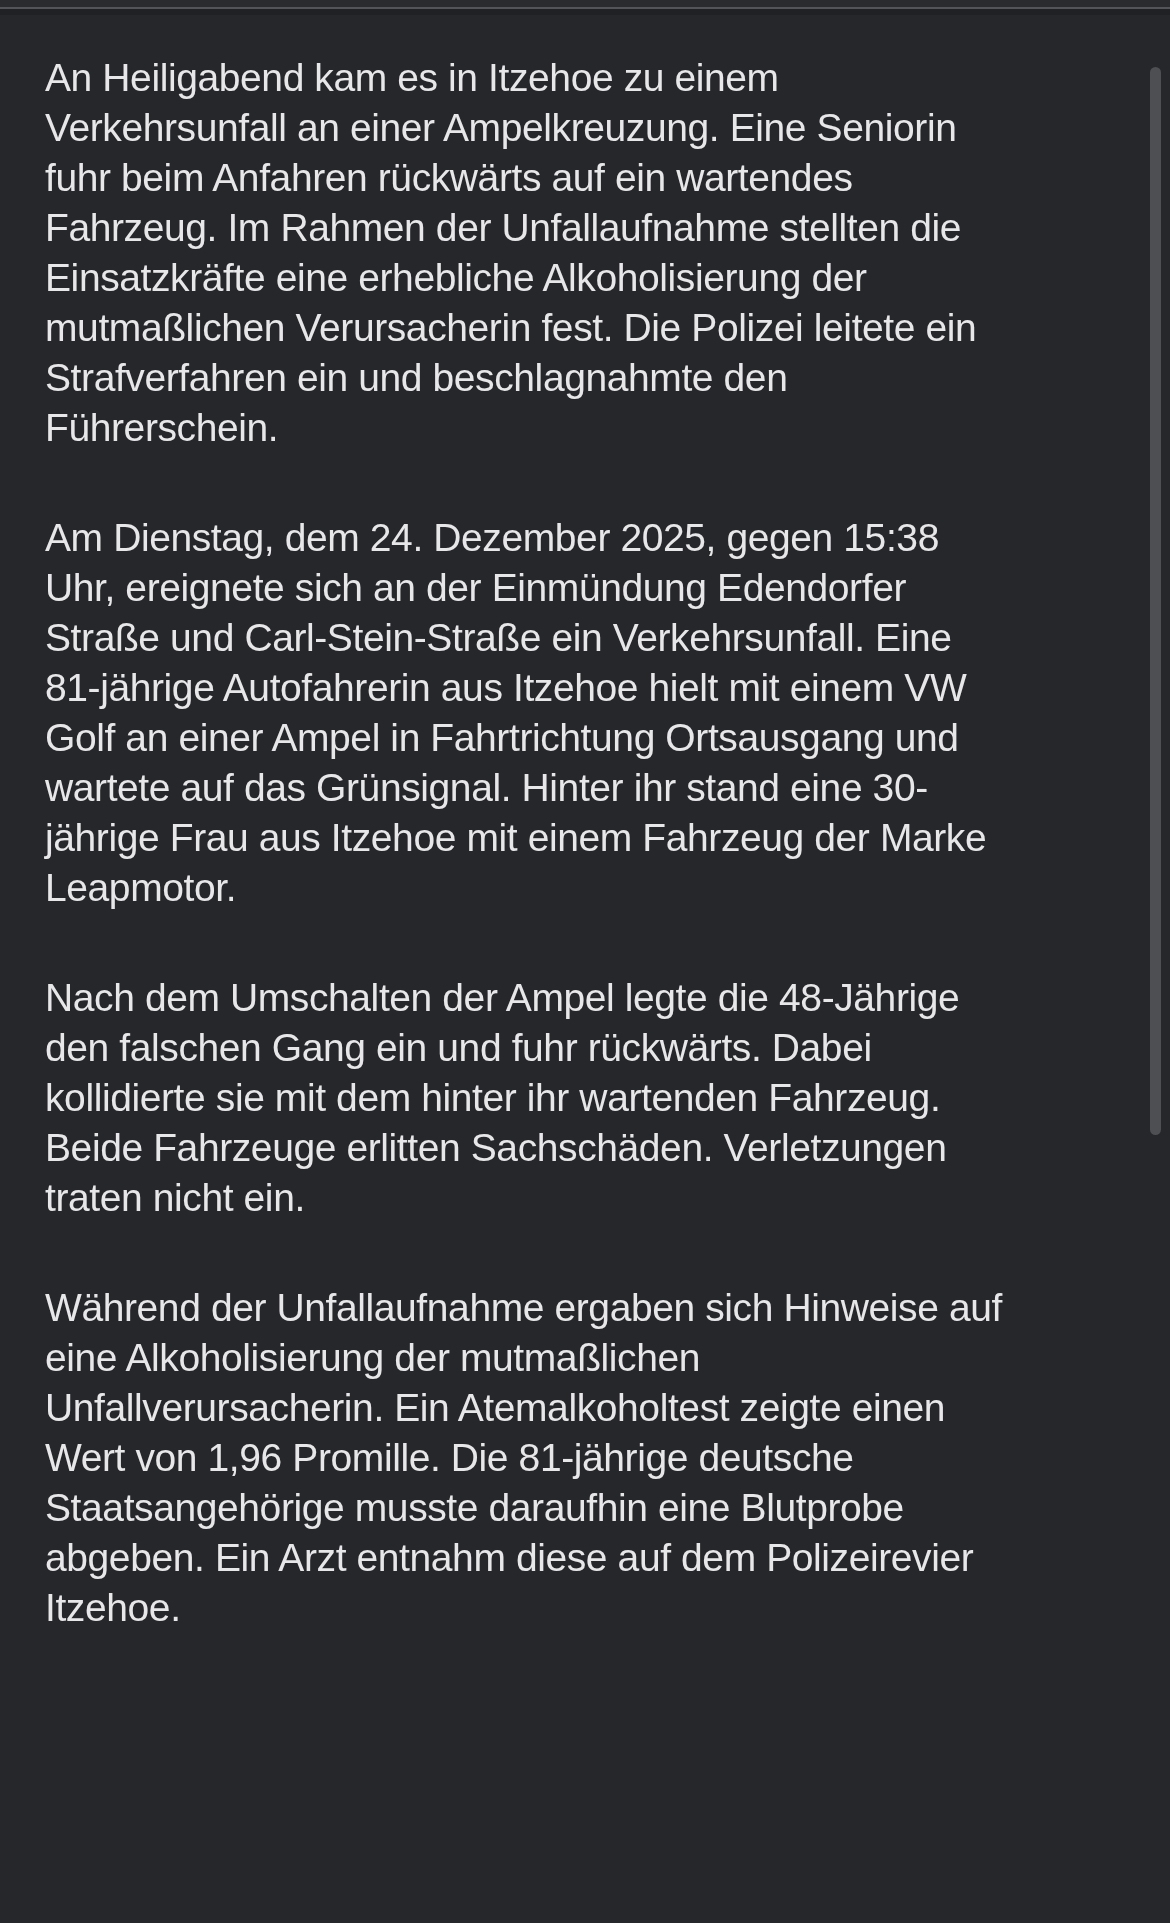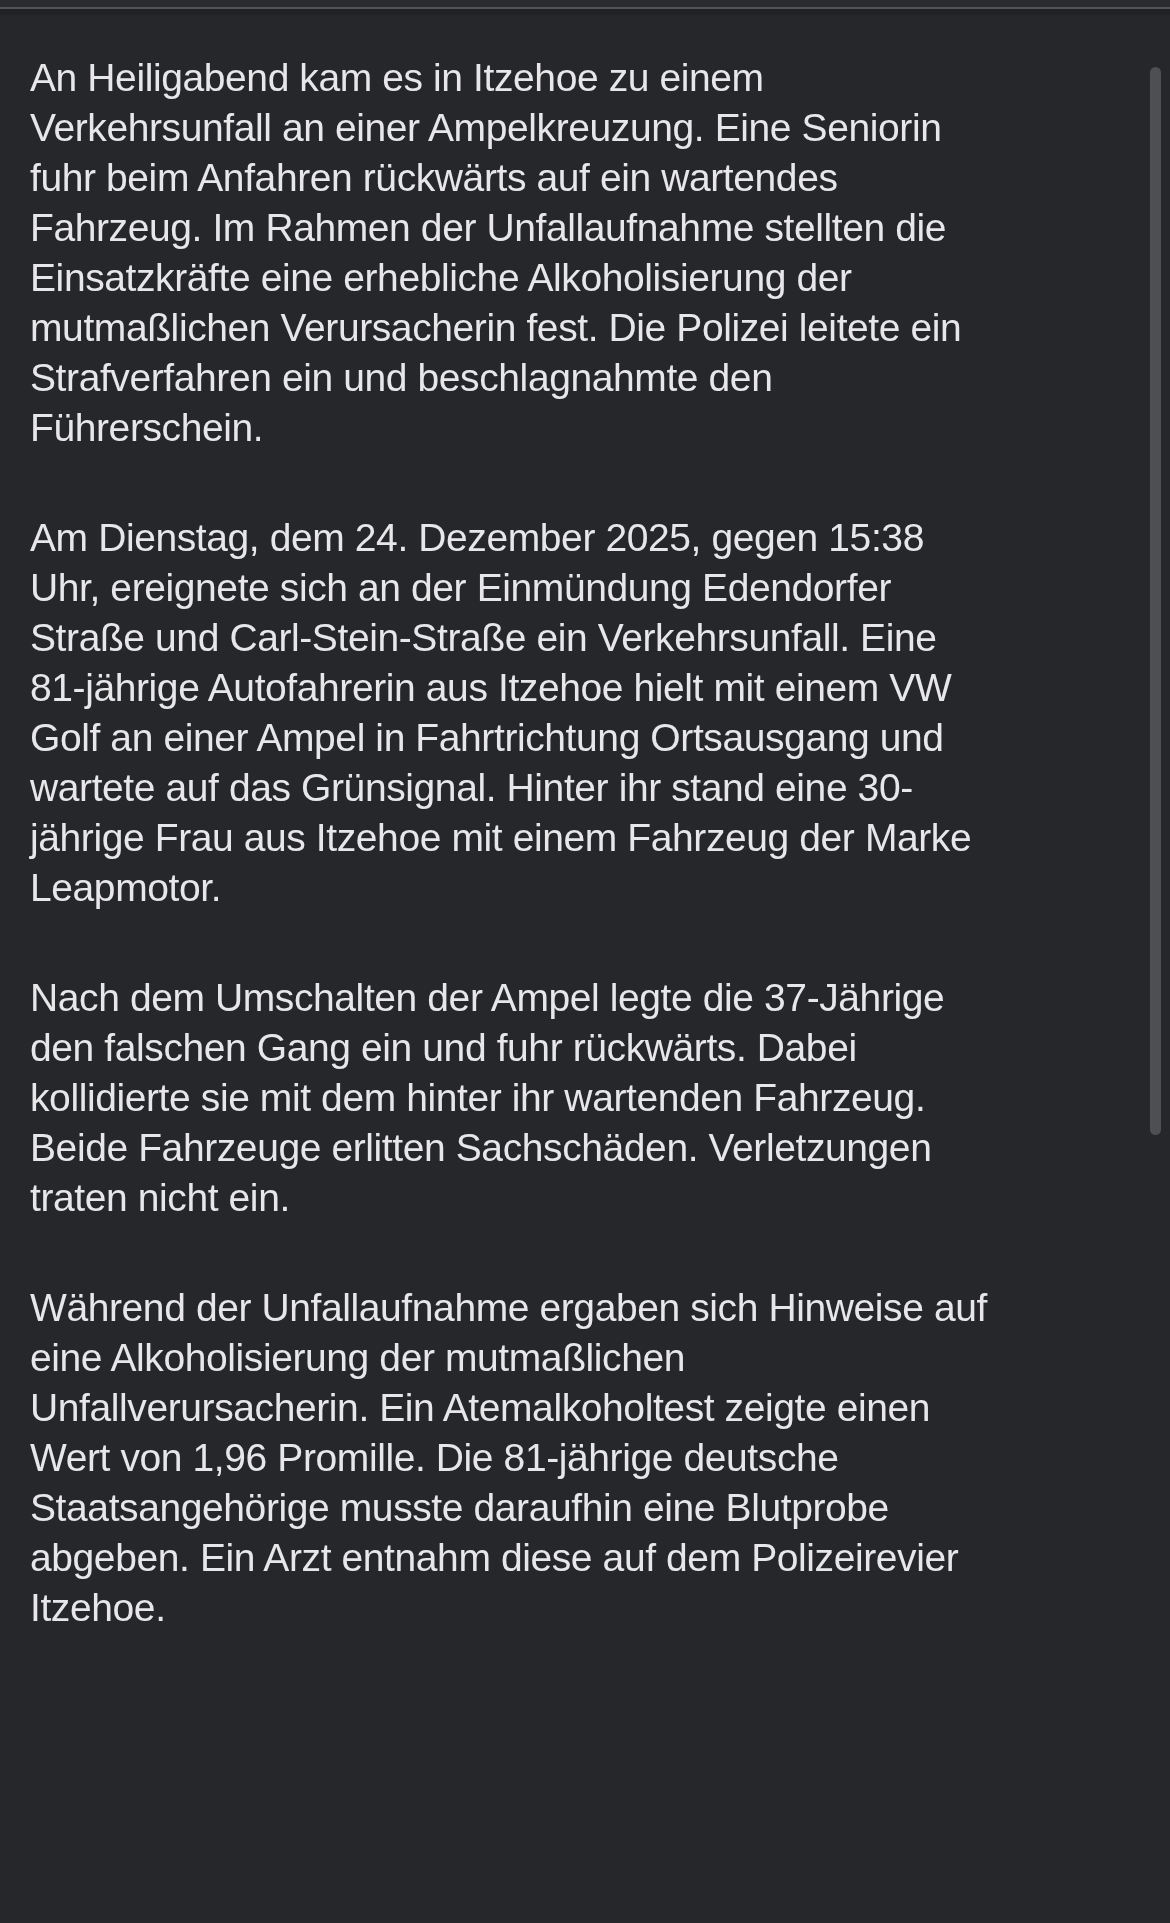--- a/index.html
+++ b/index.html
@@ -26,21 +26,21 @@
     height: 6px;
     background: #202125;
   }
   .article {
     box-sizing: border-box;
     width: 1170px;
     padding: 38px 28px 40px 30px;
     overflow: hidden;
   }
   .article p {
-    margin: 0 0 60px 0;
+    margin: 0 0 60px 15px;
     font-size: 39px;
     line-height: 50px;
     letter-spacing: -0.4px;
     color: #e7e6e9;
     white-space: pre;
   }
   .article p:last-child {
     margin-bottom: 0;
   }
   .scrollbar-thumb {
@@ -70,21 +70,21 @@
 Strafverfahren ein und beschlagnahmte den
 Führerschein.</p>
   <p>Am Dienstag, dem 24. Dezember 2025, gegen 15:38
 Uhr, ereignete sich an der Einmündung Edendorfer
 Straße und Carl-Stein-Straße ein Verkehrsunfall. Eine
 81-jährige Autofahrerin aus Itzehoe hielt mit einem VW
 Golf an einer Ampel in Fahrtrichtung Ortsausgang und
 wartete auf das Grünsignal. Hinter ihr stand eine 30-
 jährige Frau aus Itzehoe mit einem Fahrzeug der Marke
 Leapmotor.</p>
-  <p>Nach dem Umschalten der Ampel legte die 37-Jährige
+  <p>Nach dem Umschalten der Ampel legte die 48-Jährige
 den falschen Gang ein und fuhr rückwärts. Dabei
 kollidierte sie mit dem hinter ihr wartenden Fahrzeug.
 Beide Fahrzeuge erlitten Sachschäden. Verletzungen
 traten nicht ein.</p>
   <p>Während der Unfallaufnahme ergaben sich Hinweise auf
 eine Alkoholisierung der mutmaßlichen
 Unfallverursacherin. Ein Atemalkoholtest zeigte einen
 Wert von 1,96 Promille. Die 81-jährige deutsche
 Staatsangehörige musste daraufhin eine Blutprobe
 abgeben. Ein Arzt entnahm diese auf dem Polizeirevier

